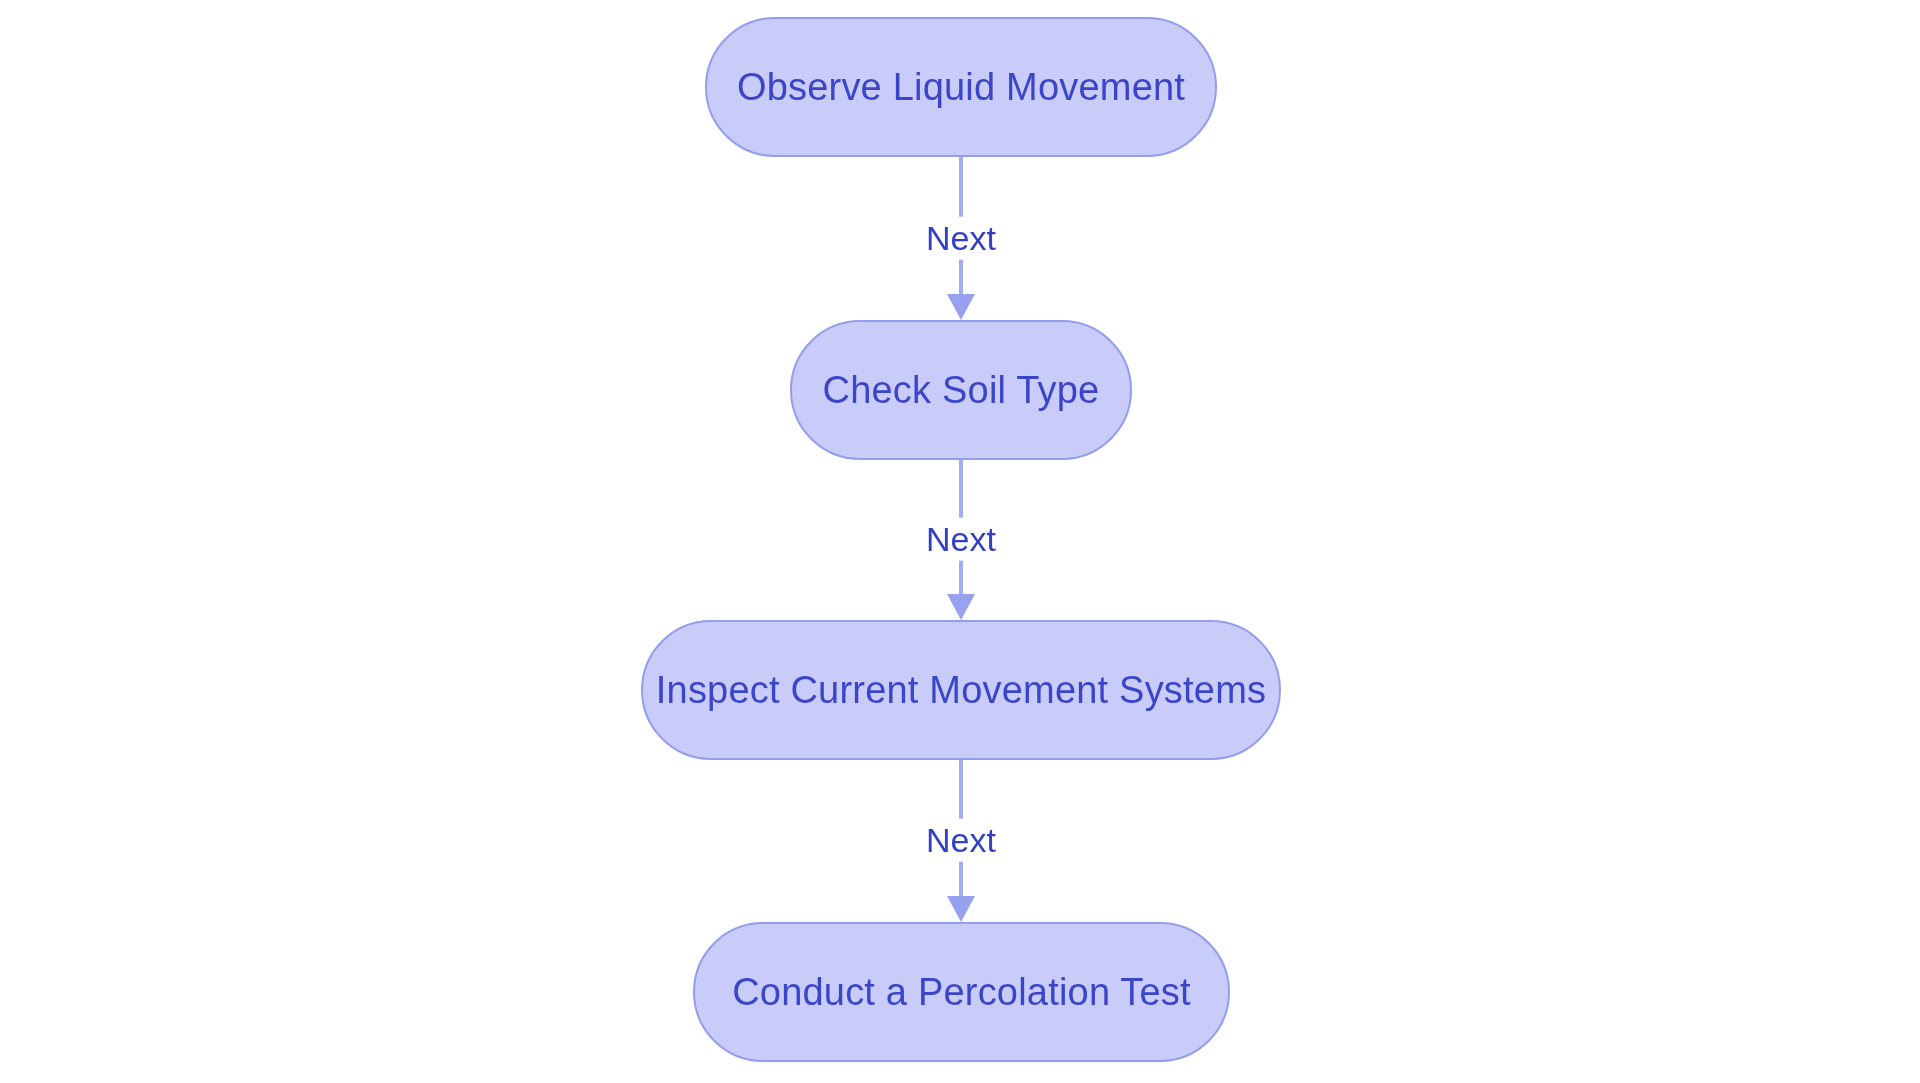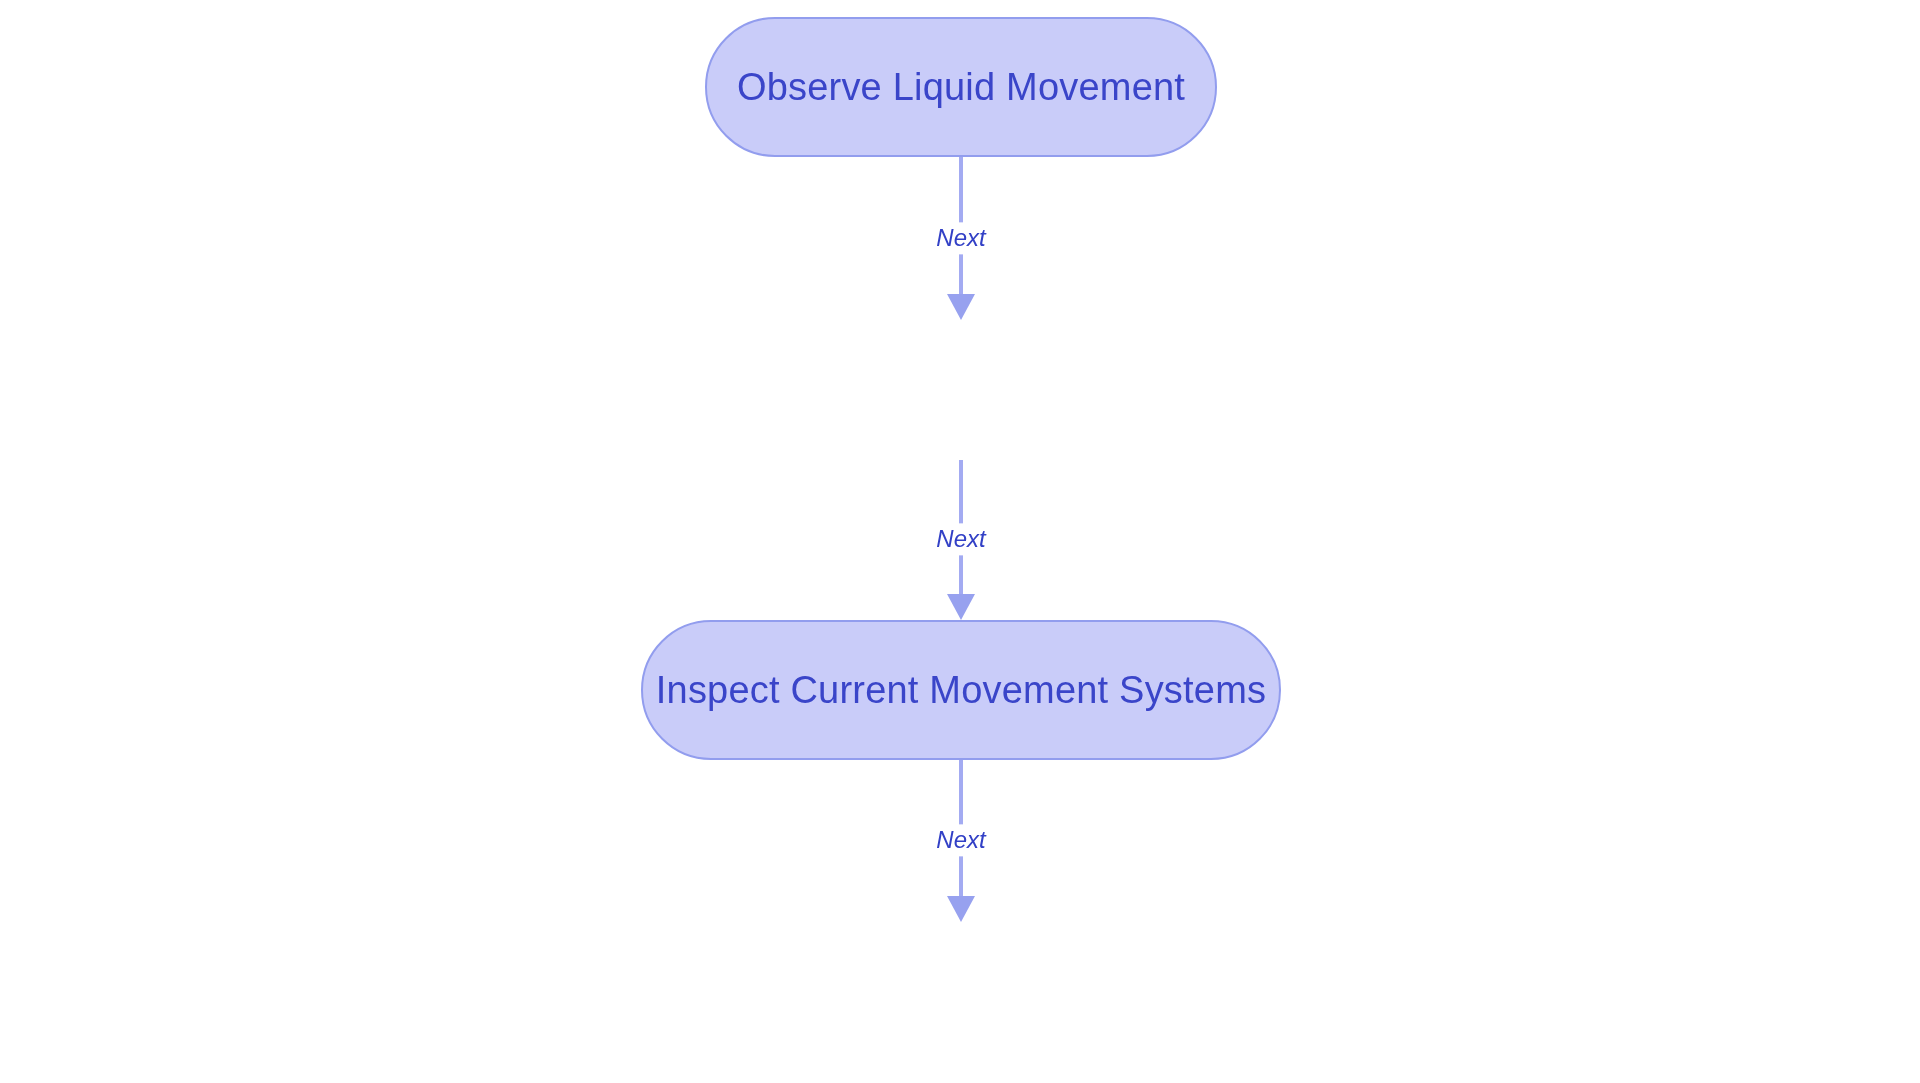--- a/index.html
+++ b/index.html
@@ -62,52 +62,57 @@
     border-right: 14px solid transparent;
     border-top: 26px solid var(--arrow-head, #97a1ef);
   }
   .edge-label {
     position: absolute;
     top: 50%;
     left: 50%;
     transform: translate(-50%, -52%);
     background: var(--background, #ffffff);
     color: var(--edge-label-text, #3240c6);
-    font-size: 24px;
+    font-size: 34px;
     padding: 2px 10px;
     white-space: nowrap;
-    font-style: italic;
   }
 </style>
 </head>
 <body>
 
 <div class="canvas">
 
   <div class="node" style="left:705px; top:17px; width:512px;">
     <span class="node-label">Observe Liquid Movement</span>
   </div>
 
   <div class="connector" style="top:157px; height:163px;">
     <div class="edge-line"></div>
     <div class="arrowhead"></div>
     <span class="edge-label">Next</span>
   </div>
 
+  <div class="node" style="left:790px; top:320px; width:342px;">
+    <span class="node-label">Check Soil Type</span>
+  </div>
 
   <div class="connector" style="top:460px; height:160px;">
     <div class="edge-line"></div>
     <div class="arrowhead"></div>
     <span class="edge-label">Next</span>
   </div>
 
   <div class="node" style="left:641px; top:620px; width:640px;">
     <span class="node-label">Inspect Current Movement Systems</span>
   </div>
 
   <div class="connector" style="top:760px; height:162px;">
     <div class="edge-line"></div>
     <div class="arrowhead"></div>
     <span class="edge-label">Next</span>
   </div>
 
+  <div class="node" style="left:693px; top:922px; width:537px;">
+    <span class="node-label">Conduct a Percolation Test</span>
+  </div>
 
 </div>
 
 </body></html>

